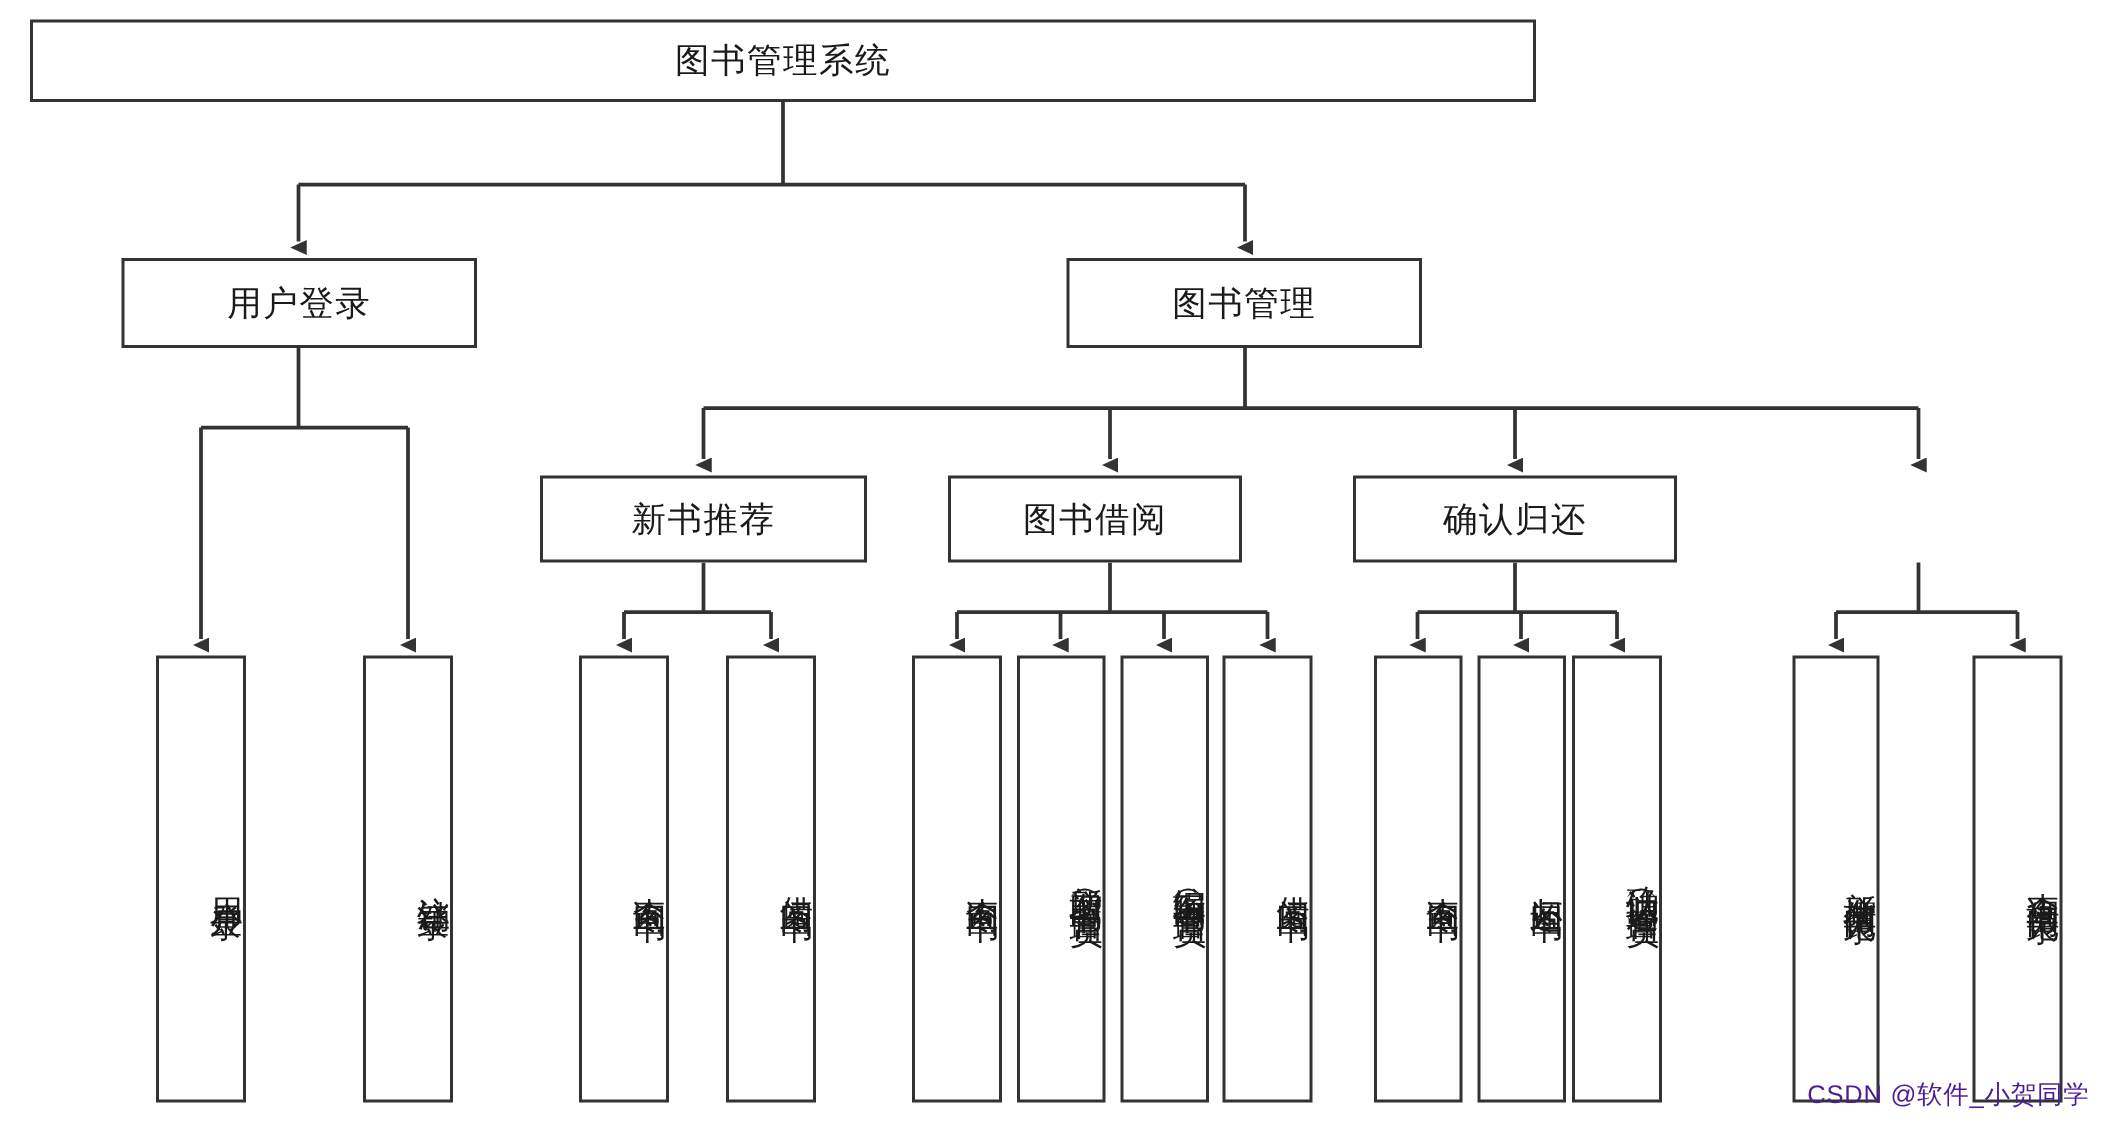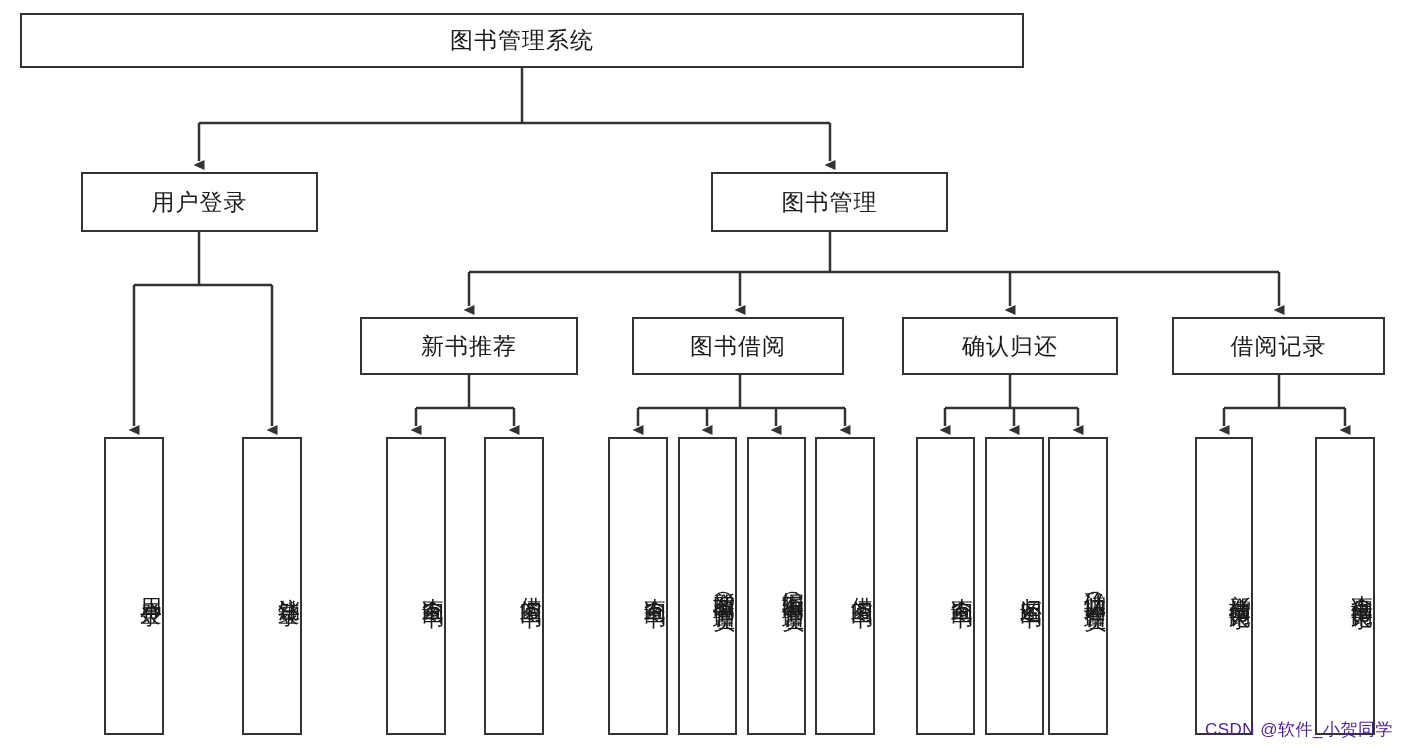--- a/index.html
+++ b/index.html
@@ -127,28 +127,25 @@
   <div class="node horizontal" style="left:81px; top:172px; width:237px; height:60px;">
     <span class="node-label">用户登录</span>
   </div>
   <div class="node horizontal" style="left:360px; top:317px; width:218px; height:58px;">
     <span class="node-label">新书推荐</span>
   </div>
 
   <div class="node horizontal" style="left:711px; top:172px; width:237px; height:60px;">
     <span class="node-label">图书管理</span>
   </div>
-  <div class="node horizontal" style="left:632px; top:317px; width:212px; height:58px;">
+  <div class="node horizontal" style="left:632px; top:317px; width:196px; height:58px;">
     <span class="node-label">图书借阅</span>
   </div>
   <div class="node horizontal" style="left:902px; top:317px; width:216px; height:58px;">
     <span class="node-label">确认归还</span>
-  </div>
-  <div class="node horizontal" style="left:1172px; top:317px; width:213px; height:58px;">
-    <span class="node-label">借阅记录</span>
   </div>
 
   <div class="node vertical" style="left:104px; top:437px; width:60px; height:298px;">
     <span class="node-label">用户登录</span>
   </div>
   <div class="node vertical" style="left:242px; top:437px; width:60px; height:298px;">
     <span class="node-label">注销登录</span>
   </div>
   <div class="node vertical" style="left:386px; top:437px; width:60px; height:298px;">
     <span class="node-label">查询图书</span>

